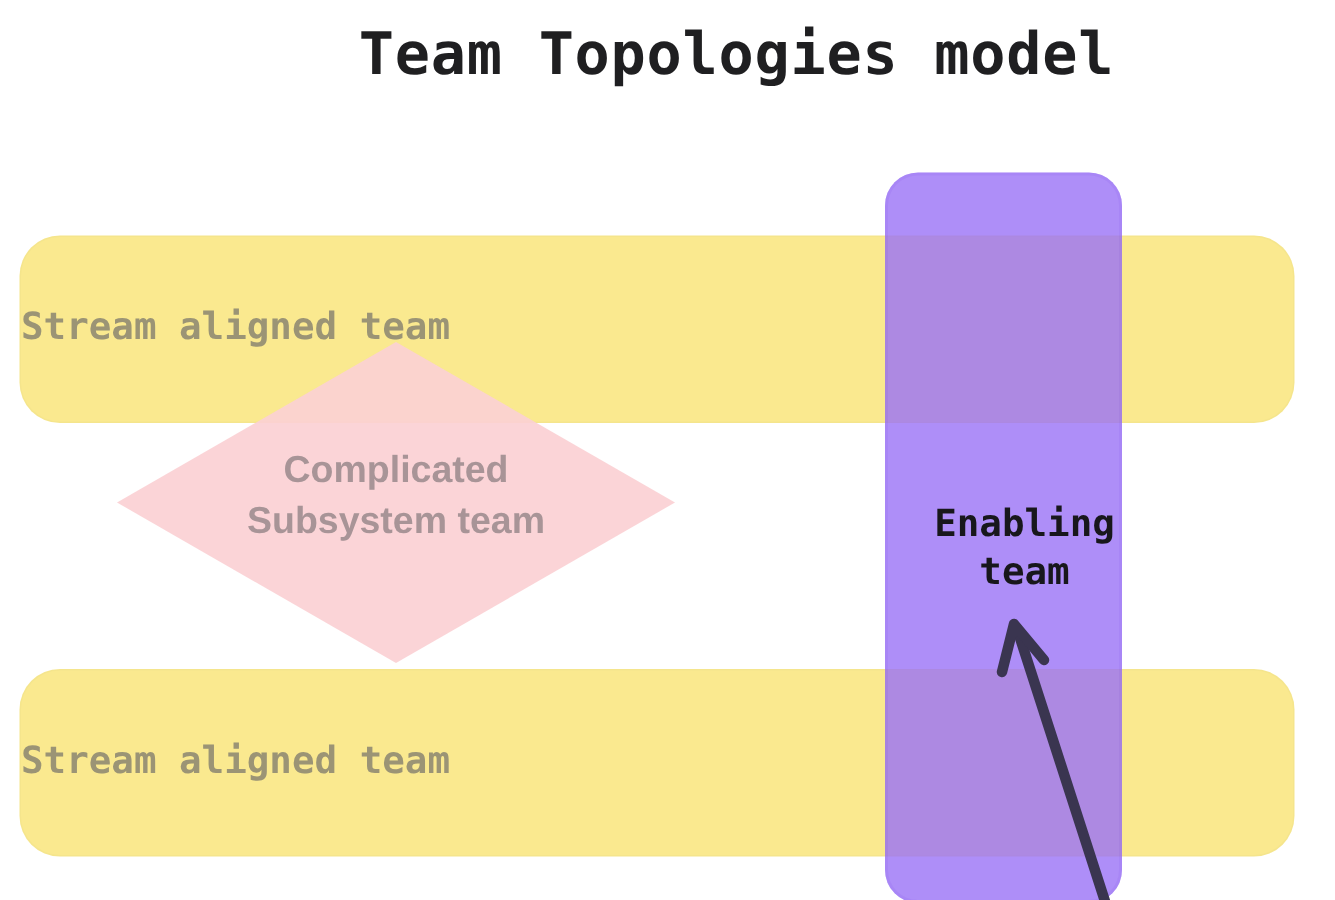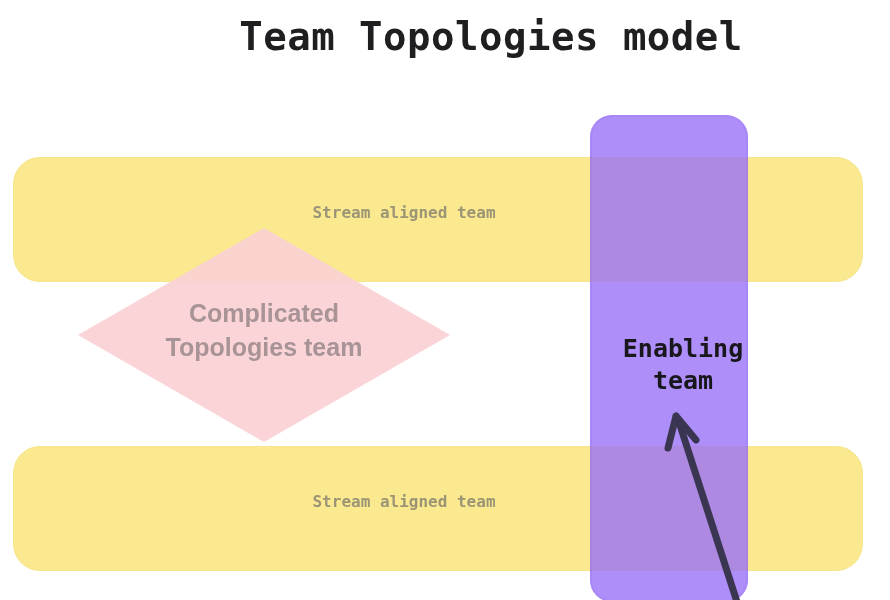--- a/index.html
+++ b/index.html
@@ -44,23 +44,23 @@
     box-shadow: 0 0 0 1px rgba(244,226,128,0.9);
   }
   #stream-bar-top  { top: 158px; }
   #stream-bar-bottom { top: 447px; }
 
   .stream-bar-label {
     position: absolute;
     left: 0;
     top: 45px;
     width: 780px;
-    text-align: center;
+    text-align: left;
     font-family: "DejaVu Sans Mono", "Liberation Mono", monospace;
-    font-size: 16px;
+    font-size: 25px;
     font-weight: 700;
     color: #8e8972;
     opacity: 0.88;
     white-space: pre;
     pointer-events: none;
   }
 
   
   #complicated-subsystem {
     position: absolute;
@@ -155,21 +155,21 @@
     <div class="stream-bar-label">Stream aligned team</div>
   </div>
 
   <div class="stream-bar" id="stream-bar-bottom">
     <div class="stream-bar-label">Stream aligned team</div>
   </div>
 
   <div id="complicated-subsystem">
     <div class="diamond-shape"></div>
     <div class="diamond-edge"></div>
-    <div class="subsystem-label"><span>Complicated</span><br><span>Topologies team</span></div>
+    <div class="subsystem-label"><span>Complicated</span><br><span>Subsystem team</span></div>
   </div>
 
   <div id="enabling-team">
     <div class="enabling-shape"></div>
     <div class="enabling-label"><span>Enabling</span><br><span>team</span></div>
   </div>
 
   <svg id="enabling-arrow" viewBox="0 0 890 600">
     <path d="M 738 605 L 678 419" stroke="#3a3550" stroke-width="7" fill="none" stroke-linecap="round"></path>
     <path d="M 676 416 L 668 448 M 676 416 L 696 440" stroke="#3a3550" stroke-width="7" fill="none" stroke-linecap="round"></path>

